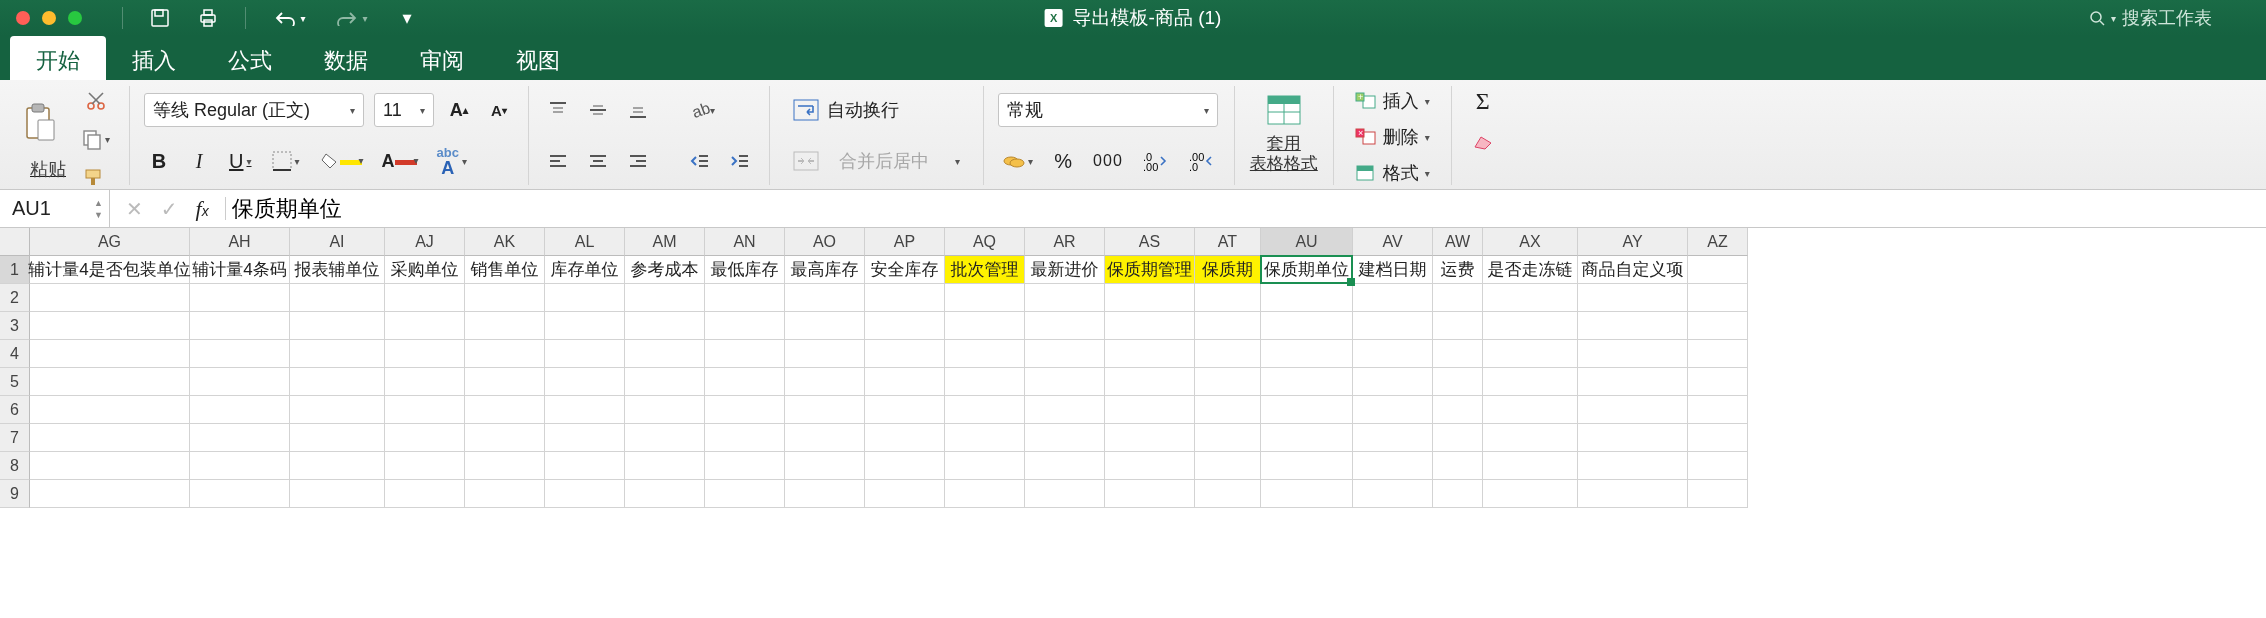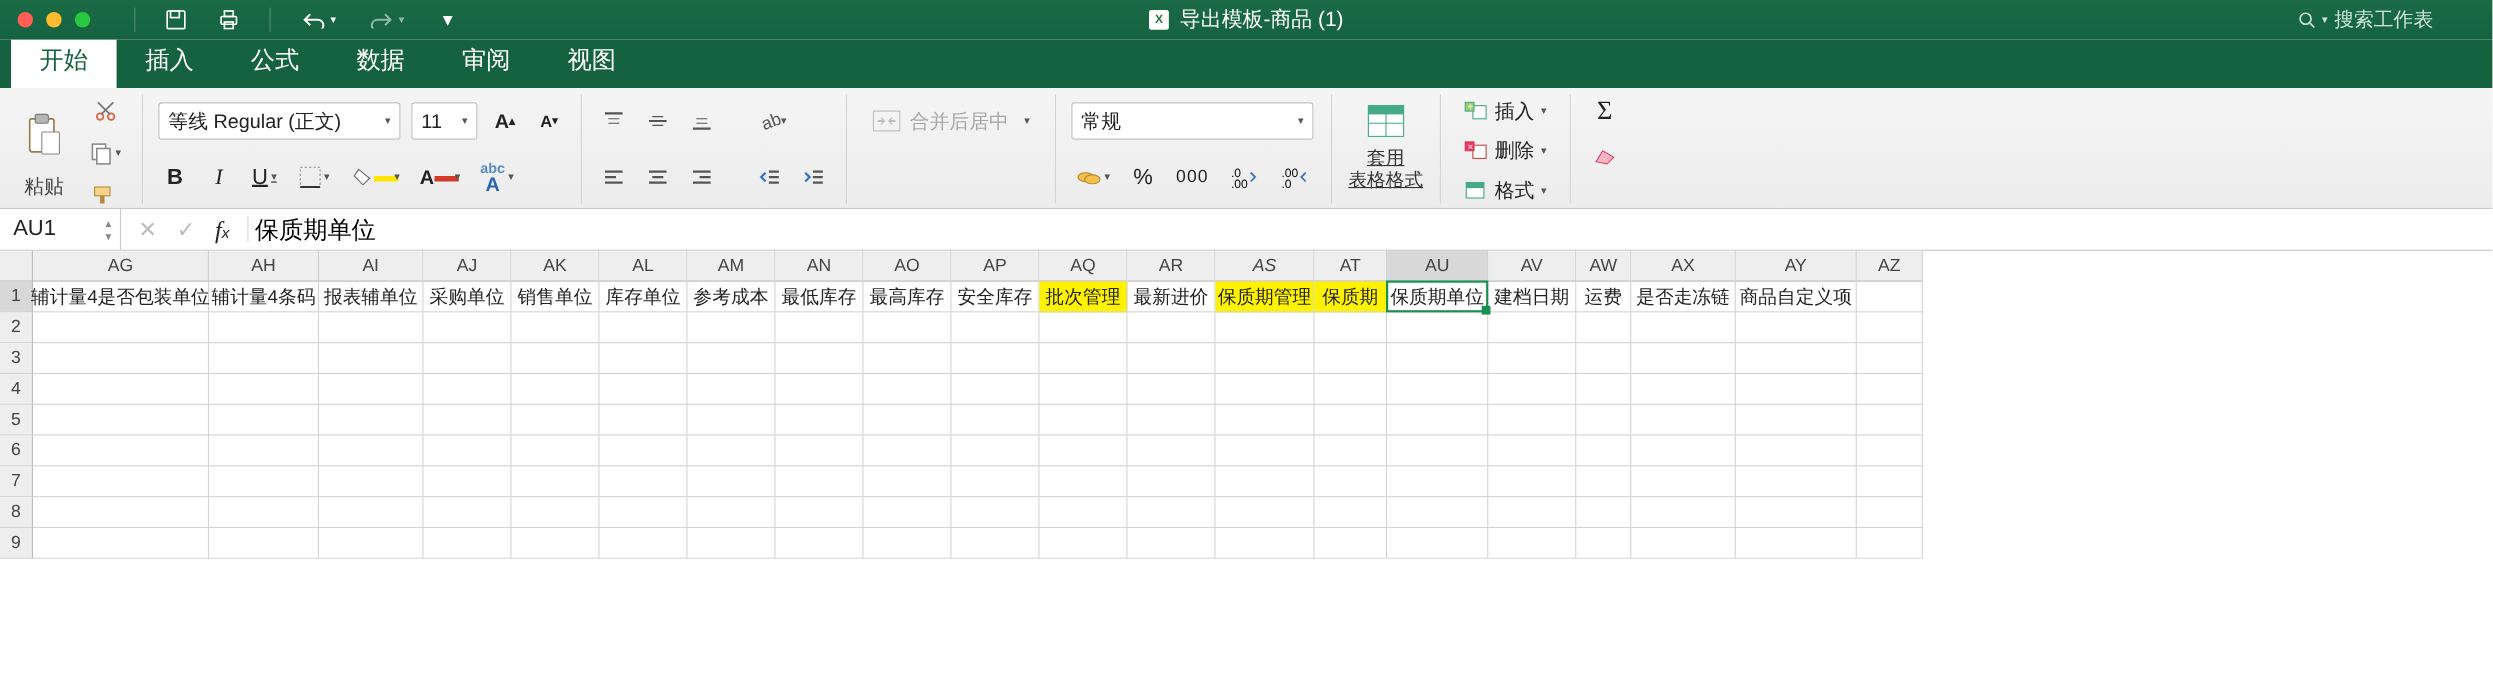--- a/index.html
+++ b/index.html
@@ -13,21 +13,21 @@
   .qat { display:flex; gap:26px; margin-left:40px; align-items:center; }
   .qat-item { width:22px; height:22px; display:flex; align-items:center; justify-content:center; cursor:pointer; }
   .qat-sep { width:1px; height:22px; background:rgba(255,255,255,0.25); }
   .wintitle { position:absolute; left:50%; transform:translateX(-50%); font-size:19px; display:flex; align-items:center; gap:10px; }
   .excelicon { width:18px; height:18px; background:#fff; border-radius:2px; display:inline-flex; align-items:center; justify-content:center; color:#217346; font-size:11px; font-weight:bold; }
   .searchbox { margin-left:auto; margin-right:14px; display:flex; align-items:center; gap:6px; color:#cfe5da; font-size:18px; }
   .searchbox input { background:transparent; border:none; color:#cfe5da; font-size:18px; width:130px; outline:none; }
   .searchbox input::placeholder { color:#cfe5da; }
 
   
-  .tabs { height:44px; background:#156240; display:flex; align-items:flex-end; padding-left:10px; gap:0; }
+  .tabs { height:44px; background:#156240; display:flex; padding-left:10px; gap:0; }
   .tab { padding:10px 26px 10px; color:#fff; font-size:22px; cursor:pointer; }
   .tab.active { background:#fff; color:#156240; border-radius:4px 4px 0 0; }
 
   
   .ribbon { height:110px; background:linear-gradient(#f5f5f5,#ececec); border-bottom:1px solid #c8c8c8; display:flex; padding:6px 10px 4px 10px; }
   .group { border-right:1px solid #d4d4d4; padding:0 14px; display:flex; flex-direction:column; justify-content:space-between; }
   .group:last-child{border-right:none;}
   .grow { display:flex; align-items:center; gap:10px; height:48px; }
   .grow2 { display:flex; align-items:center; gap:10px; height:48px; }
   .gcol { display:flex; flex-direction:column; gap:4px; justify-content:center; }
@@ -130,21 +130,21 @@
     <div class="tab">公式</div>
     <div class="tab">数据</div>
     <div class="tab">审阅</div>
     <div class="tab">视图</div>
   </div>
 
 <div class="ribbon">
 
   <div class="group" style="padding-left:4px;">
     <div style="display:flex;gap:10px;">
-      <div class="gcol" style="align-items:center;">
+      <div class="gcol" style="align-items:flex-end;text-decoration:underline;">
         <div class="bigbtn">
           <svg width="36" height="42" viewBox="0 0 36 42">
               <rect x="5" y="6" width="22" height="30" rx="2" fill="#fff" stroke="#9a7b4a" stroke-width="1.5"></rect>
               <rect x="10" y="2" width="12" height="8" rx="2" fill="#b6b6b6" stroke="#7a7a7a"></rect>
               <rect x="16" y="18" width="16" height="20" rx="1" fill="#fff" stroke="#888"></rect>
             </svg>
         </div>
         <div class="caption">粘贴</div>
       </div>
       <div class="gcol" style="gap:8px;">
@@ -286,22 +286,31 @@
             <polyline points="2,4 6,8 2,12" fill="none" stroke="#3a72c4" stroke-width="2"></polyline>
             <line x1="9" y1="3" x2="18" y2="3" stroke="#555" stroke-width="2"></line>
             <line x1="9" y1="8" x2="18" y2="8" stroke="#555" stroke-width="2"></line>
             <line x1="9" y1="13" x2="18" y2="13" stroke="#555" stroke-width="2"></line>
           </svg>
         </div>
     </div>
   </div>
 
   <div class="group">
+    <div class="grow">
+      <div class="btn" style="padding:0 8px;gap:8px;">
+        <svg width="26" height="22">
+            <rect x="1" y="1" width="24" height="20" fill="none" stroke="#3a72c4"></rect>
+            <path d="M5 7 H20 M20 7 v6 h-6 m0 0 l3 -3 m-3 3 l3 3" fill="none" stroke="#3a72c4" stroke-width="1.6"></path>
+          </svg>
+        <span>自动换行</span>
+      </div>
+    </div>
     <div class="grow2">
-      <div class="btn greytxt" style="padding:0 8px;gap:8px;">
+      <div class="btn greytxt" style="padding:0 8px;gap:20px;">
         <svg width="26" height="20">
             <rect x="1" y="1" width="24" height="18" fill="none" stroke="#bbb"></rect>
             <polyline points="5,10 10,10" stroke="#bbb" stroke-width="2"></polyline>
             <polyline points="16,10 21,10" stroke="#bbb" stroke-width="2"></polyline>
             <polyline points="8,7 11,10 8,13" fill="none" stroke="#bbb"></polyline>
             <polyline points="18,7 15,10 18,13" fill="none" stroke="#bbb"></polyline>
           </svg>
         <span>合并后居中</span>
           <span class="dd" style="margin-left:6px;">▾</span>
       </div>
@@ -429,21 +438,21 @@
         <div class="colh" style="width: 95px;">AI</div>
         <div class="colh" style="width: 80px;">AJ</div>
         <div class="colh" style="width: 80px;">AK</div>
         <div class="colh" style="width: 80px;">AL</div>
         <div class="colh" style="width: 80px;">AM</div>
         <div class="colh" style="width: 80px;">AN</div>
         <div class="colh" style="width: 80px;">AO</div>
         <div class="colh" style="width: 80px;">AP</div>
         <div class="colh" style="width: 80px;">AQ</div>
         <div class="colh" style="width: 80px;">AR</div>
-        <div class="colh" style="width: 90px; font-style: italic;">AS</div>
+        <div class="colh" style="width: 90px;">AS</div>
         <div class="colh" style="width: 66px;">AT</div>
         <div class="colh active" style="width: 92px;">AU</div>
         <div class="colh" style="width: 80px;">AV</div>
         <div class="colh" style="width: 50px;">AW</div>
         <div class="colh" style="width: 95px;">AX</div>
         <div class="colh" style="width: 110px;">AY</div>
         <div class="colh" style="width: 60px;">AZ</div>
       </div>
   </div>
   <div style="display:flex;">

